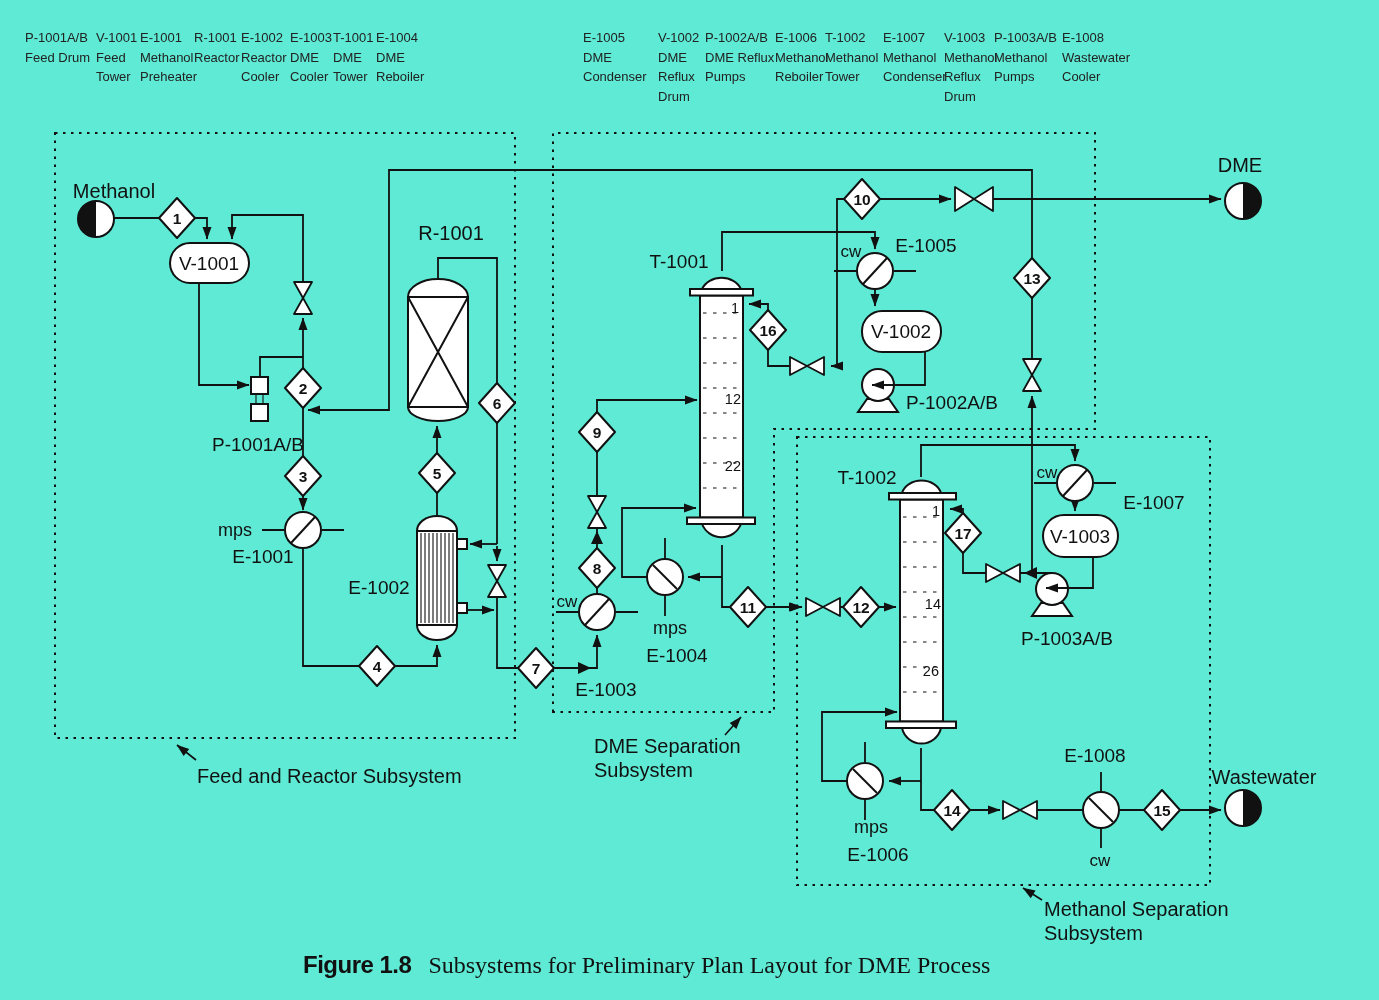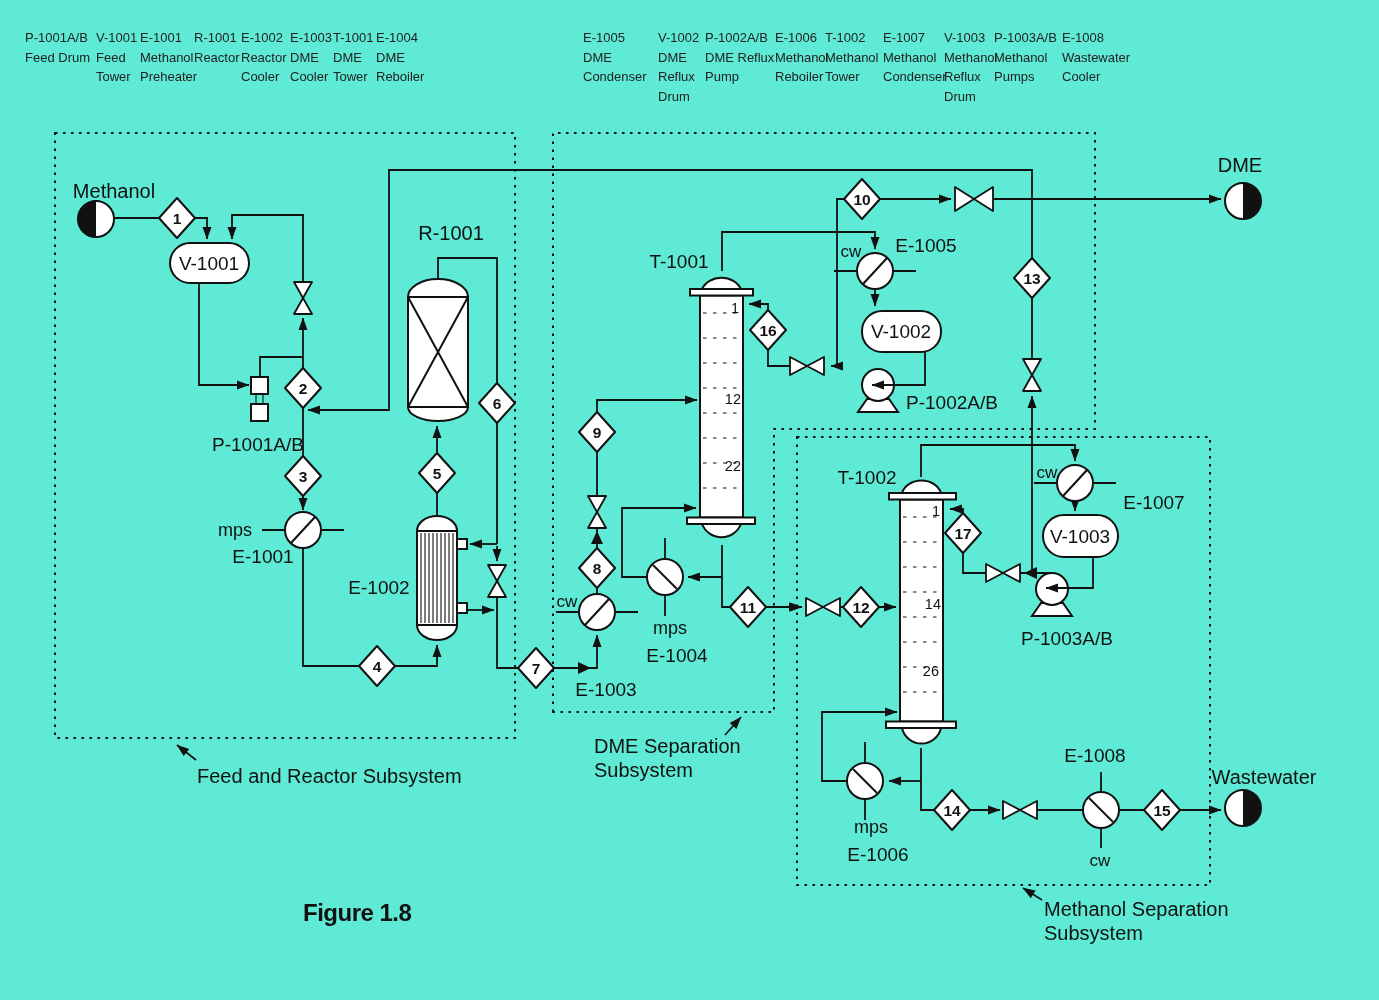--- a/index.html
+++ b/index.html
@@ -15,21 +15,21 @@
   .pl{fill:none;stroke:#111;stroke-width:1.8}
   .eq{fill:#fff;stroke:#111;stroke-width:2}
   .eqn{fill:none;stroke:#111;stroke-width:2}
   .thin{fill:none;stroke:#111;stroke-width:1.1}
   .vlv{fill:#fff;stroke:#111;stroke-width:1.8;stroke-linejoin:round}
   .dia{fill:#fff;stroke:#111;stroke-width:2;stroke-linejoin:round}
   .dash{fill:none;stroke:#111;stroke-width:2;stroke-dasharray:2.5 5.5}
   .tray{fill:none;stroke:#111;stroke-width:1.2;stroke-dasharray:3.5 6.5}
   .ah{fill:#111}
   .ptr{fill:none;stroke:#111;stroke-width:1.6}
-  .caption{position:absolute;left:303px;top:899px;display:flex;gap:17px;align-items:flex-end}
+  .caption{position:absolute;left:303px;top:951px;display:flex;gap:17px;align-items:flex-end}
   .figlabel{font-weight:bold;font-size:24px;letter-spacing:-.5px}
   .figtext{font-family:"Liberation Serif",serif;font-size:24px}
 </style>
 </head>
 <body>
 
 <div class="stage">
 
   <div class="hdr">
     <div class="hcol" style="left:25px"><div class="tag">P-1001A/B</div><div class="nm">Feed Drum</div></div>
@@ -45,21 +45,21 @@
     <div class="hcol" style="left:333px"><div class="tag">T-1001</div><div class="nm">DME
 Tower</div></div>
     <div class="hcol" style="left:376px"><div class="tag">E-1004</div><div class="nm">DME
 Reboiler</div></div>
     <div class="hcol" style="left:583px"><div class="tag">E-1005</div><div class="nm">DME
 Condenser</div></div>
     <div class="hcol" style="left:658px"><div class="tag">V-1002</div><div class="nm">DME
 Reflux
 Drum</div></div>
     <div class="hcol" style="left:705px"><div class="tag">P-1002A/B</div><div class="nm">DME Reflux
-Pump</div></div>
+Pumps</div></div>
     <div class="hcol" style="left:775px"><div class="tag">E-1006</div><div class="nm">Methanol
 Reboiler</div></div>
     <div class="hcol" style="left:825px"><div class="tag">T-1002</div><div class="nm">Methanol
 Tower</div></div>
     <div class="hcol" style="left:883px"><div class="tag">E-1007</div><div class="nm">Methanol
 Condenser</div></div>
     <div class="hcol" style="left:944px"><div class="tag">V-1003</div><div class="nm">Methanol
 Reflux
 Drum</div></div>
     <div class="hcol" style="left:994px"><div class="tag">P-1003A/B</div><div class="nm">Methanol
@@ -378,15 +378,16 @@
       <text class="t20" x="197" y="783">Feed and Reactor Subsystem</text>
       <text class="t20" x="594" y="753">DME Separation</text>
       <text class="t20" x="594" y="777">Subsystem</text>
       <text class="t20" x="1044" y="916">Methanol Separation</text>
       <text class="t20" x="1044" y="940">Subsystem</text>
     </g>
   </svg>
 
   <div class="caption">
     <span class="figlabel">Figure 1.8</span>
+    <span class="figtext">Subsystems for Preliminary Plan Layout for DME Process</span>
   </div>
 
 </div>
 
 </body></html>

